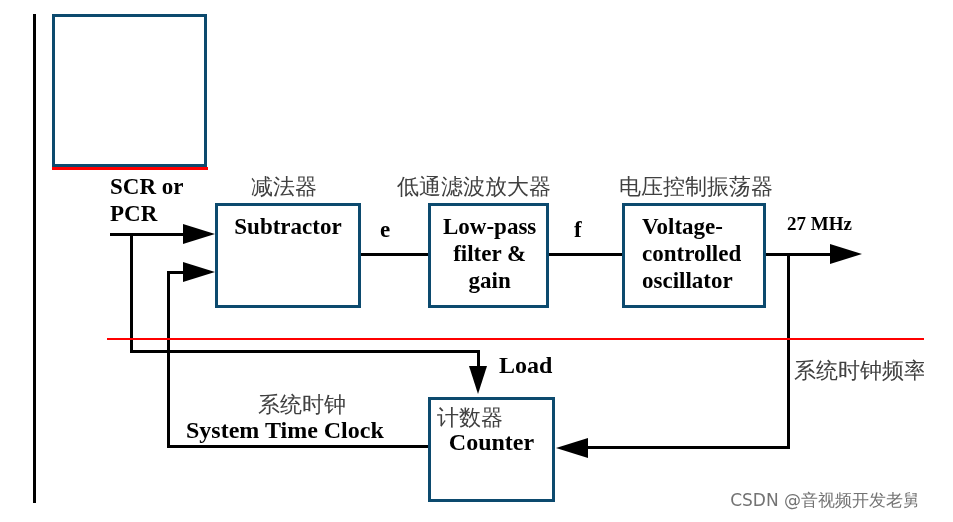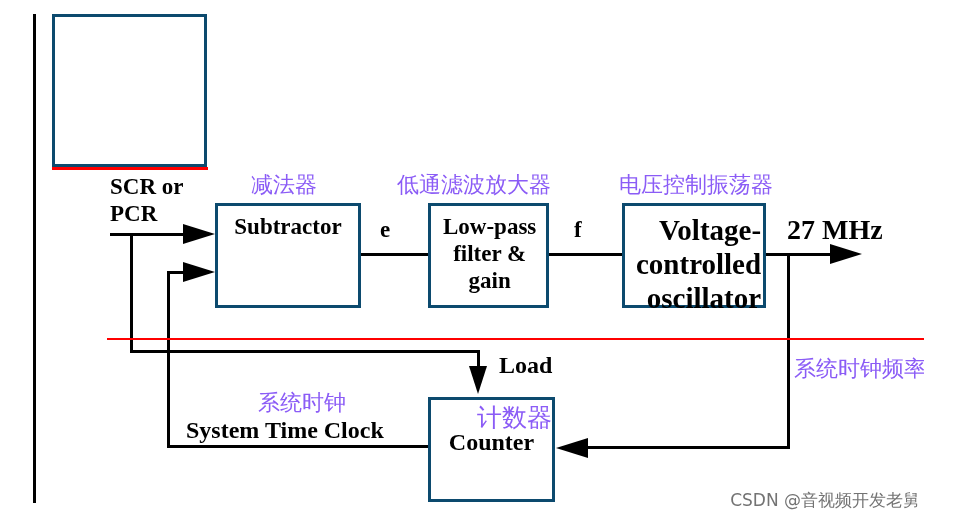--- a/index.html
+++ b/index.html
@@ -11,22 +11,22 @@
   .box {
     position:absolute; border:3px solid #0c4a6e; background:#fff; box-sizing:border-box;
   }
   .hline, .vline { position:absolute; background:#000; }
   .redline { position:absolute; background:#ff0000; z-index:10; }
   .en {
     position:absolute; font-family:"Liberation Serif", serif; font-weight:bold;
     color:#000; white-space:pre-line; line-height:1.18;
   }
   .cn {
-    position:absolute; font-family:Liberation Mono, monospace;
-    color:#8b5cf6; white-space:nowrap; line-height:1.1;
+    position:absolute; font-family:Liberation Sans, sans-serif;
+    color:#404040; white-space:nowrap; line-height:1.1;
   }
   .arrow { position:absolute; width:0; height:0; }
   .arrow-right { border-top:10px solid transparent; border-bottom:10px solid transparent; border-left:32px solid #000; }
   .arrow-left  { border-top:10px solid transparent; border-bottom:10px solid transparent; border-right:32px solid #000; }
   .arrow-down  { border-left:9px solid transparent; border-right:9px solid transparent; border-top:28px solid #000; }
   .watermark {
     position:absolute; font-family:"DejaVu Sans","Liberation Sans",sans-serif;
     color:#737373; text-shadow:1px 1px 0 #ffffff;
   }
   .boxtext-center { text-align:center; }
@@ -75,33 +75,33 @@
 
   <div class="cn" style="left:397px; top:175px; font-size:22px;">低通滤波放大器</div>
   <div class="box" style="left:428px; top:203px; width:121px; height:105px;text-align:center;">
     <div class="en" style="left:12px; top:7px; font-size:23px;">Low-pass
 filter &amp;
 gain</div>
   </div>
 
   <div class="cn" style="left:619px; top:175px; font-size:22px;">电压控制振荡器</div>
   <div class="box" style="left:622px; top:203px; width:144px; height:105px;">
-    <div class="en" style="left:11px; top:7px; font-size:29px;text-align:right;">Voltage-
+    <div class="en" style="left:17px; top:7px; font-size:23px;">Voltage-
 controlled
 oscillator</div>
   </div>
 
   <div class="box" style="left:428px; top:397px; width:127px; height:105px;">
-    <div class="cn boxtext-center" style="left:0; right:0; top:6px; font-size:25px; text-align:right; position:absolute;">计数器</div>
+    <div class="cn boxtext-center" style="left:0; right:0; top:6px; font-size:22px; text-align:left; position:absolute;padding-left:6px;">计数器</div>
     <div class="en boxtext-center" style="left:0; right:0; top:28px; font-size:24px;">Counter</div>
   </div>
 
   <div class="en" style="left:380px; top:216px; font-size:23px;">e</div>
   <div class="en" style="left:574px; top:216px; font-size:23px;">f</div>
-  <div class="en" style="left:787px; top:213px; font-size:28px;">27 MHz</div>
+  <div class="en" style="left:787px; top:213px; font-size:19px;">27 MHz</div>
   <div class="cn" style="left:794px; top:359px; font-size:22px;">系统时钟频率</div>
   <div class="en" style="left:499px; top:351px; font-size:24px;">Load</div>
   <div class="cn" style="left:258px; top:393px; font-size:22px;">系统时钟</div>
   <div class="en" style="left:186px; top:416px; font-size:24px;">System Time Clock</div>
 
   <div class="redline" style="left:107px; top:338px; width:823px; height:2px;"></div>
 
   <div class="watermark" style="right:4px; top:489px; font-size:17px;">CSDN @音视频开发老舅</div>
 
 </div>

